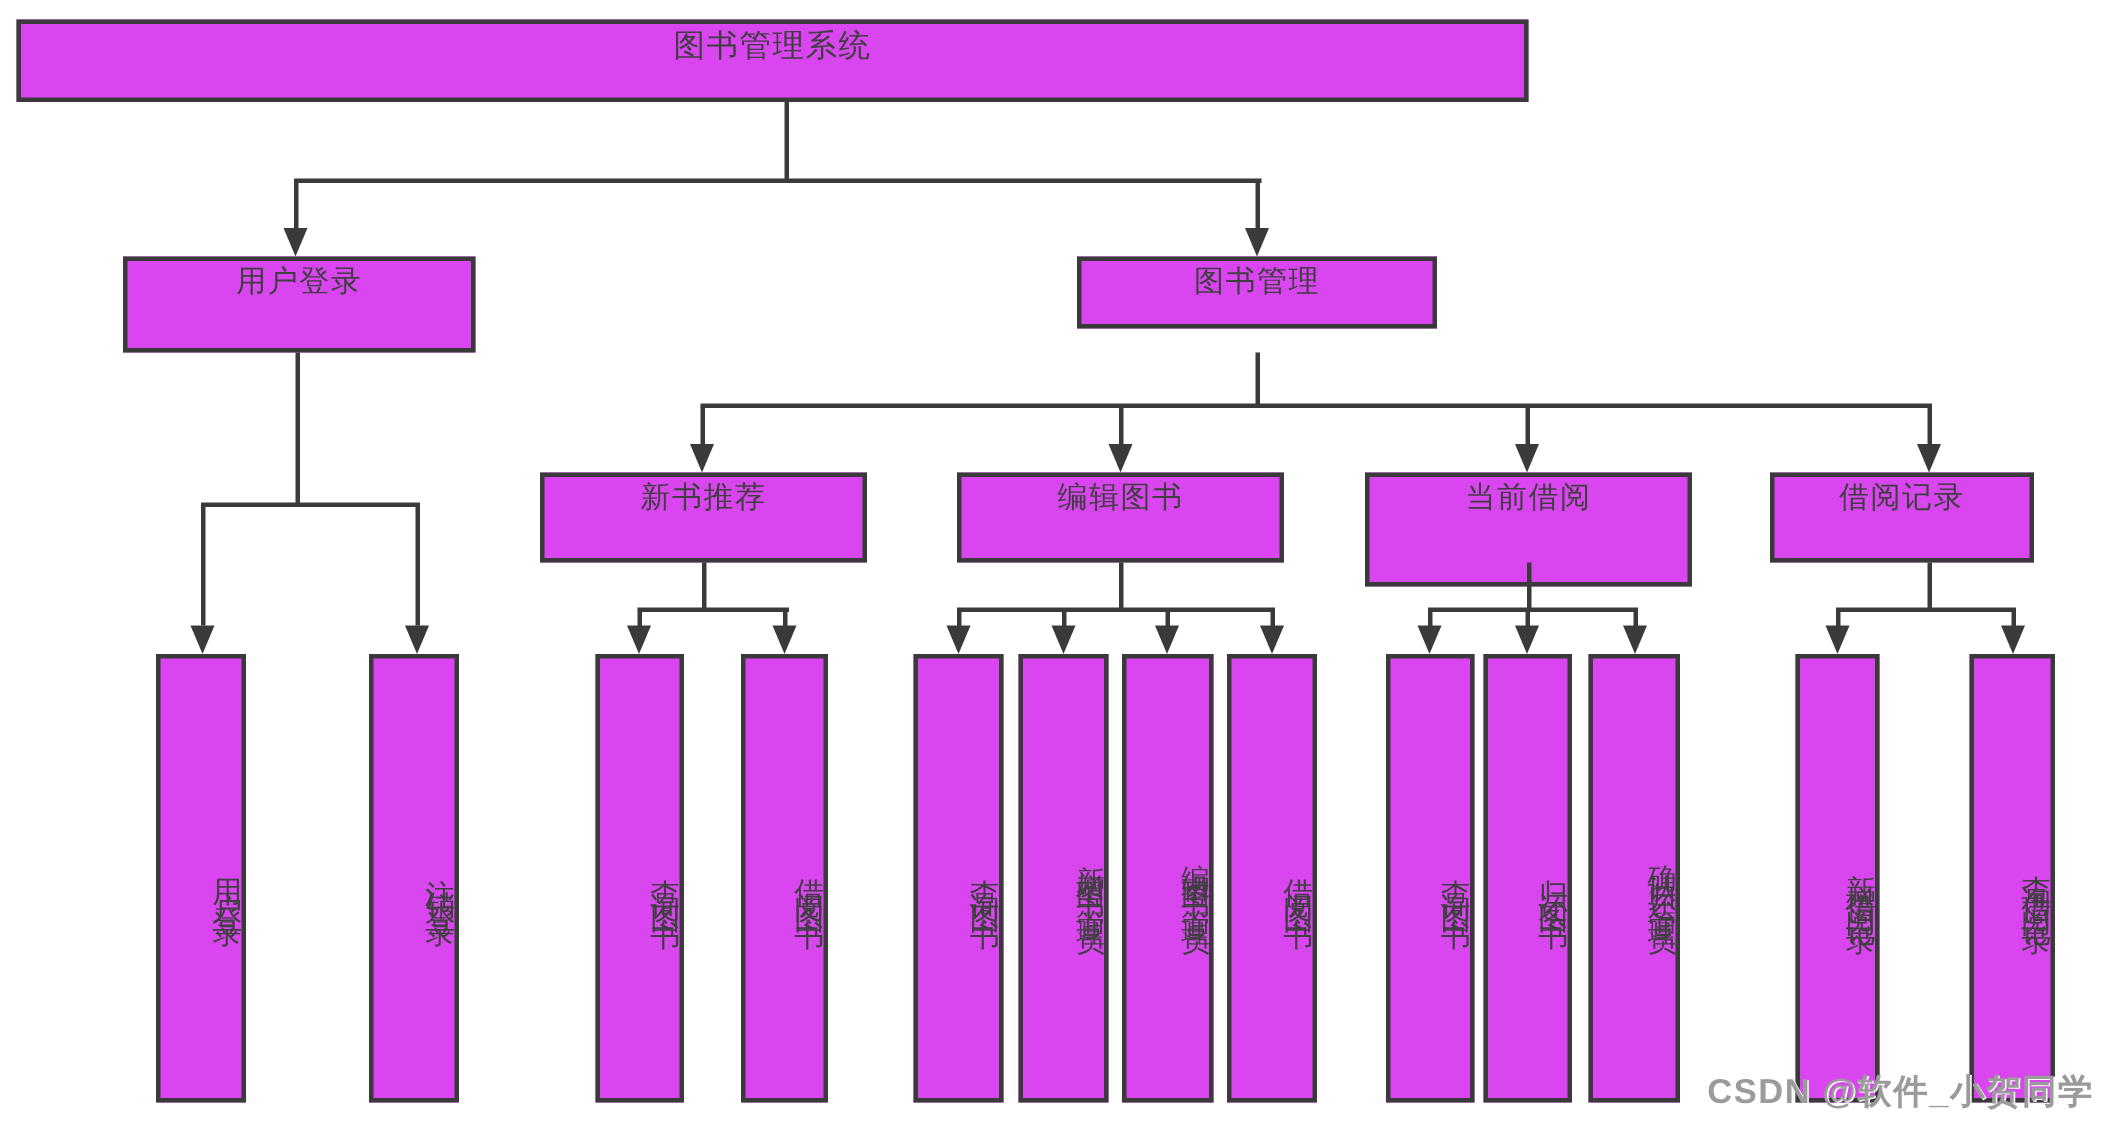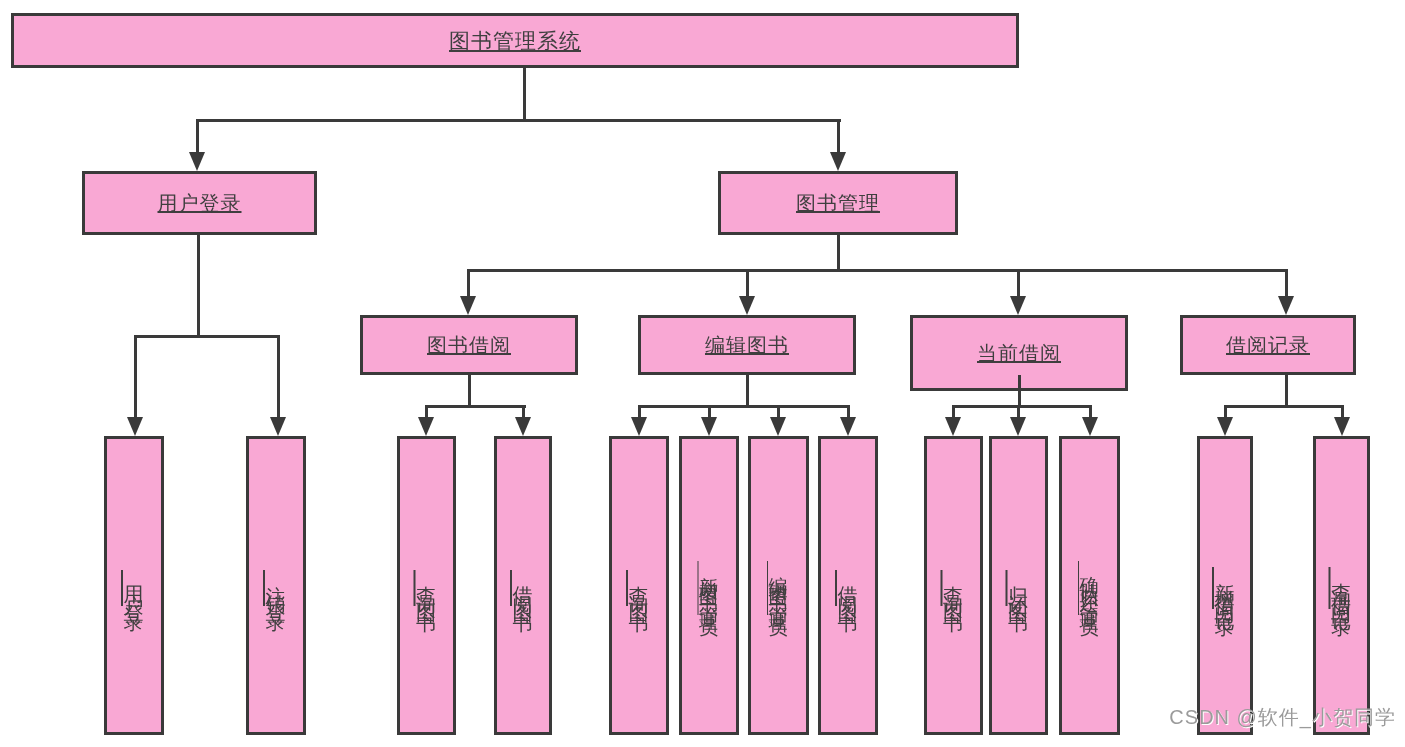--- a/index.html
+++ b/index.html
@@ -13,28 +13,26 @@
     height:747px;
     background:#ffffff;
     overflow:hidden;
     font-family:"Liberation Sans","DejaVu Sans",sans-serif;
     color:var(--text);
   }
   .node{
     position:absolute;
     box-sizing:border-box;
     border:3px solid var(--line);
-    background:#f9a8d4;
+    background:#d946ef;
     display:flex;
-    align-items:center;
     justify-content:center;
     font-size:20px;
     letter-spacing:1px;
     color:var(--text);
-    text-decoration:underline;
   }
   .vnode{
     writing-mode:vertical-rl;
     text-orientation:mixed;
     letter-spacing:9px;
     line-height:1;
     font-size:20px;
     padding-top:4px;
   }
   .hl,.vl{position:absolute;background:var(--line);}
@@ -43,26 +41,27 @@
   .ah{
     position:absolute;
     width:0;height:0;
     border-left:8px solid transparent;
     border-right:8px solid transparent;
     border-top:19px solid var(--line);
   }
   .watermark{
     position:absolute;
     right:9px;
-    bottom:16px;
-    font-size:20px;
+    bottom:4px;
+    font-size:23px;
     color:#9b9b9b;
     letter-spacing:1px;
     text-shadow:1px 1px 0 #ffffff;
     white-space:nowrap;
+    font-weight:bold;
   }
 </style>
 </head>
 <body>
 
 <div id="canvas">
 
   <div class="node" style="left:11px;top:13px;width:1008px;height:55px;font-size:21px;">
     <span>图书管理系统</span>
   </div>
@@ -72,21 +71,21 @@
 
   <div class="vl" style="left:195.5px;top:121px;height:32px;"></div>
   <div class="ah" style="left:189px;top:152px;"></div>
 
   <div class="vl" style="left:836.5px;top:121px;height:32px;"></div>
   <div class="ah" style="left:830px;top:152px;"></div>
 
   <div class="node" style="left:82px;top:171px;width:235px;height:64px;">
     <span>用户登录</span>
   </div>
-  <div class="node" style="left:718px;top:171px;width:240px;height:64px;">
+  <div class="node" style="left:718px;top:171px;width:240px;height:48px;">
     <span>图书管理</span>
   </div>
 
   <div class="vl" style="left:196.5px;top:235px;height:103px;"></div>
   <div class="hl" style="left:133.5px;top:335px;width:146px;"></div>
   <div class="vl" style="left:133.5px;top:337px;height:80px;"></div>
   <div class="ah" style="left:127px;top:417px;"></div>
   <div class="vl" style="left:276.5px;top:337px;height:80px;"></div>
   <div class="ah" style="left:270px;top:417px;"></div>
 
@@ -95,21 +94,21 @@
   <div class="vl" style="left:466.5px;top:271px;height:26px;"></div>
   <div class="ah" style="left:460px;top:296px;"></div>
   <div class="vl" style="left:745.5px;top:271px;height:26px;"></div>
   <div class="ah" style="left:739px;top:296px;"></div>
   <div class="vl" style="left:1016.5px;top:271px;height:26px;"></div>
   <div class="ah" style="left:1010px;top:296px;"></div>
   <div class="vl" style="left:1284.5px;top:271px;height:26px;"></div>
   <div class="ah" style="left:1278px;top:296px;"></div>
 
   <div class="node" style="left:360px;top:315px;width:218px;height:60px;">
-    <span>图书借阅</span>
+    <span>新书推荐</span>
   </div>
   <div class="node" style="left:638px;top:315px;width:218px;height:60px;">
     <span>编辑图书</span>
   </div>
   <div class="node" style="left:910px;top:315px;width:218px;height:76px;">
     <span>当前借阅</span>
   </div>
   <div class="node" style="left:1180px;top:315px;width:176px;height:60px;">
     <span>借阅记录</span>
   </div>

